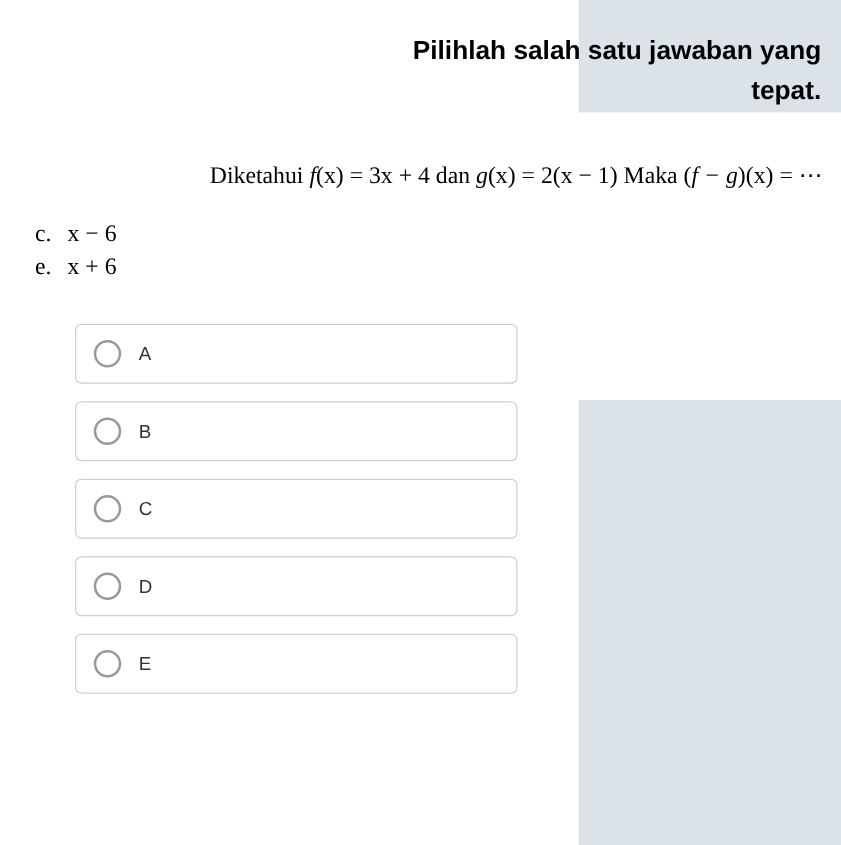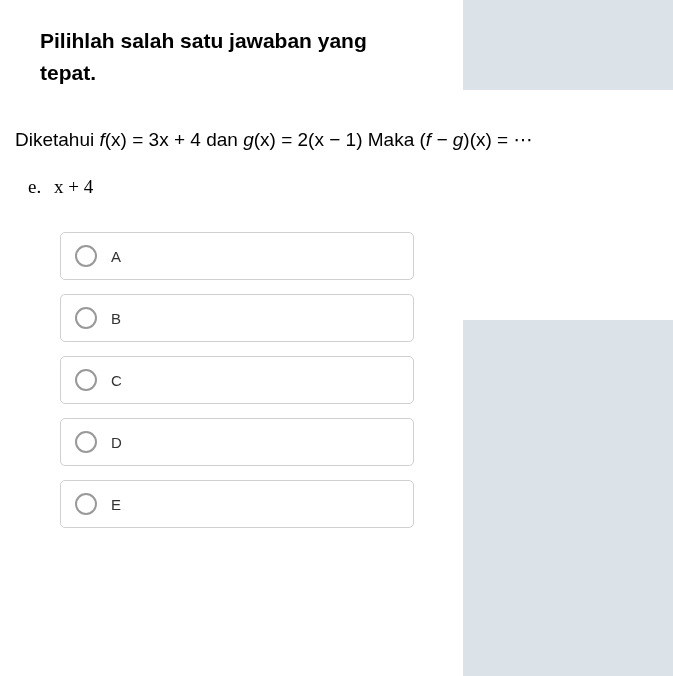--- a/index.html
+++ b/index.html
@@ -9,35 +9,36 @@
     }
     body {
       font-family: Arial, Helvetica, sans-serif;
       background: #ffffff;
       width: 673px;
       height: 676px;
       position: relative;
     }
     .header {
       padding: 25px 16px 15px 40px;
-      text-align: left;
+      text-align: right;
     }
     .header-title {
       font-size: 21px;
       font-weight: bold;
       color: #000;
       line-height: 1.5;
       display: inline-block;
       max-width: 340px;
     }
     .question-text {
-      font-family: Liberation Sans, sans-serif;
+      font-family: Liberation Serif, serif;
       font-size: 19px;
       color: #000;
       padding: 25px 15px 15px 15px;
+      text-align: right;
     }
     .question-text .fn {
       font-style: italic;
     }
     .choices-list {
       font-family: 'Times New Roman', Times, serif;
       font-size: 19px;
       color: #000;
       padding: 10px 0 0 28px;
     }
@@ -103,21 +104,24 @@
 <div class="header">
   <div class="header-title">Pilihlah salah satu jawaban yang tepat.</div>
 </div>
 
 <div class="question-text">
   <span>Diketahui </span><span class="fn">f</span><span>(x) = 3x + 4</span><span> dan  </span><span class="fn">g</span><span>(x) = 2(x − 1)</span><span>  Maka (</span><span class="fn">f − g</span><span>)(x) = ⋯</span>
 </div>
 
 <div class="choices-list">
   <div class="choice-line">
-    <span class="choice-letter">e.</span><span>x + 4</span>
+    <span class="choice-letter">c.</span><span>x − 6</span>
+  </div>
+  <div class="choice-line">
+    <span class="choice-letter">e.</span><span>x + 6</span>
   </div>
 </div>
 
 <div class="answer-options">
   <div class="radio-option">
     <div class="radio-circle"></div>
     <span class="radio-label">A</span>
   </div>
   <div class="radio-option">
     <div class="radio-circle"></div>

